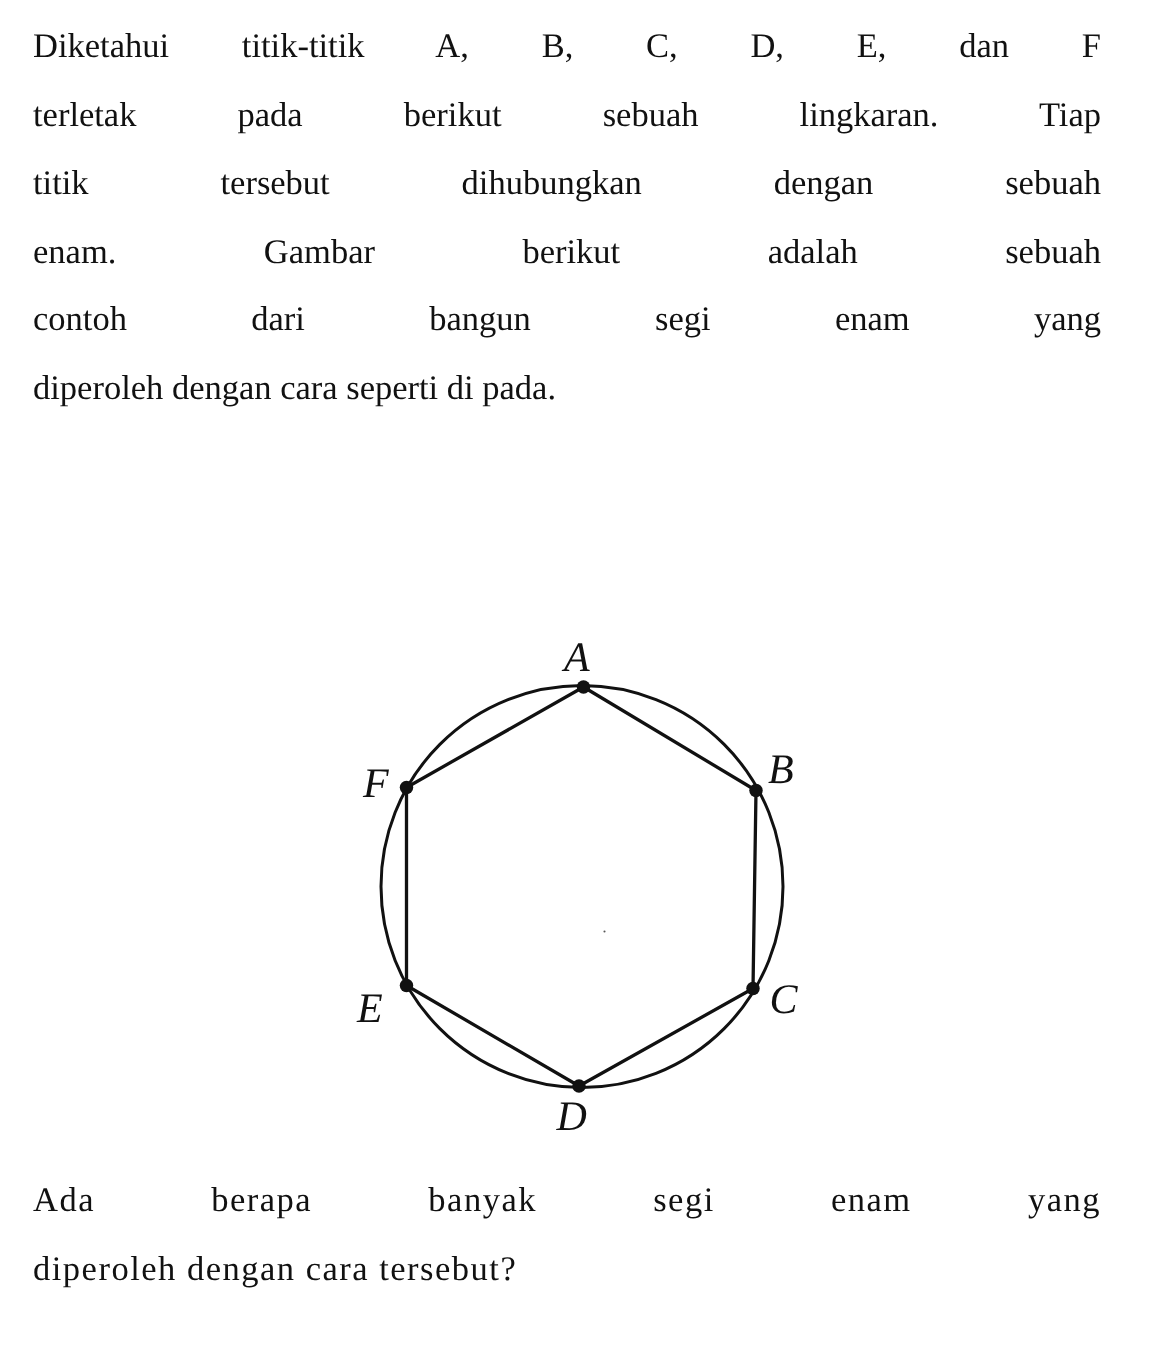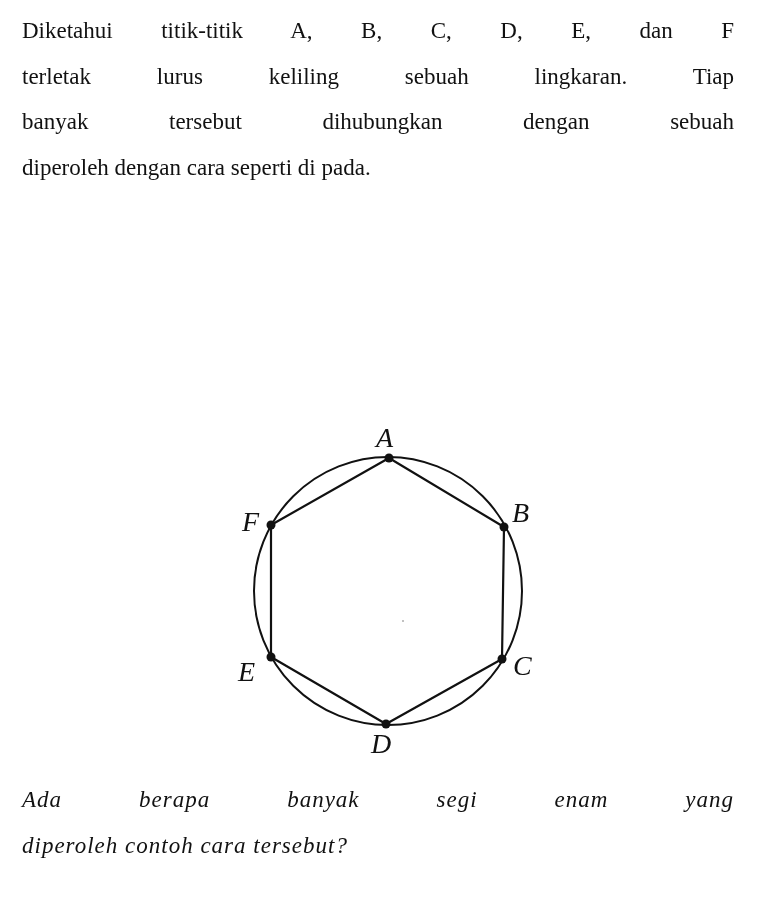--- a/index.html
+++ b/index.html
@@ -2,31 +2,33 @@
 <html><head>
 <meta charset="utf-8">
 <style>
   html, body { margin:0; padding:0; background:#ffffff; }
   body { width:772px; height:913px; position:relative; overflow:hidden; font-family:"Liberation Serif","DejaVu Serif",serif; color:#111; }
   .para { position:absolute; left:22px; width:712px; font-size:23px; line-height:45.5px; text-align:justify; text-align-last:auto; }
   .para .ln { display:block; text-align:justify; text-align-last:justify; white-space:nowrap; }
   .para .ln.last { text-align-last:left; }
   .p1 { top:8px; }
   .p2 { top:777px; }
-  .p2 .ln { letter-spacing:1px;font-style:italic; }
+  .p2 .ln { letter-spacing:1px; }
   #figure { position:absolute; left:0; top:0; width:772px; height:913px; }
   .lbl { font-family:"Liberation Serif","DejaVu Serif",serif; font-style:italic; font-size:28px; fill:#111; }
 </style>
 </head>
 <body>
 
 <div class="para p1">
   <span class="ln">Diketahui titik-titik A, B, C, D, E, dan F</span>
-  <span class="ln">terletak lurus keliling sebuah lingkaran. Tiap</span>
-  <span class="ln">banyak tersebut dihubungkan dengan sebuah</span>
+  <span class="ln">terletak pada berikut sebuah lingkaran. Tiap</span>
+  <span class="ln">titik tersebut dihubungkan dengan sebuah</span>
+  <span class="ln">enam. Gambar berikut adalah sebuah</span>
+  <span class="ln">contoh dari bangun segi enam yang</span>
   <span class="ln last">diperoleh dengan cara seperti di pada.</span>
 </div>
 
 <svg id="figure" width="772" height="913" viewBox="0 0 772 913" xmlns="http://www.w3.org/2000/svg">
   <circle cx="388" cy="591" r="134" fill="none" stroke="#111" stroke-width="2"></circle>
   <polygon points="389,458 504,527 502,659 386,724 271,657 271,525" fill="none" stroke="#111" stroke-width="2.2" stroke-linejoin="round"></polygon>
   <g fill="#111">
     <circle cx="389" cy="458" r="4.5"></circle>
     <circle cx="504" cy="527" r="4.5"></circle>
     <circle cx="502" cy="659" r="4.5"></circle>
@@ -38,14 +40,14 @@
   <text class="lbl" x="376" y="447">A</text>
   <text class="lbl" x="512" y="522">B</text>
   <text class="lbl" x="513" y="675">C</text>
   <text class="lbl" x="371" y="753">D</text>
   <text class="lbl" x="238" y="681">E</text>
   <text class="lbl" x="242" y="531">F</text>
 </svg>
 
 <div class="para p2">
   <span class="ln">Ada berapa banyak segi enam yang</span>
-  <span class="ln last">diperoleh contoh cara tersebut?</span>
+  <span class="ln last">diperoleh dengan cara tersebut?</span>
 </div>
 
 </body></html>

